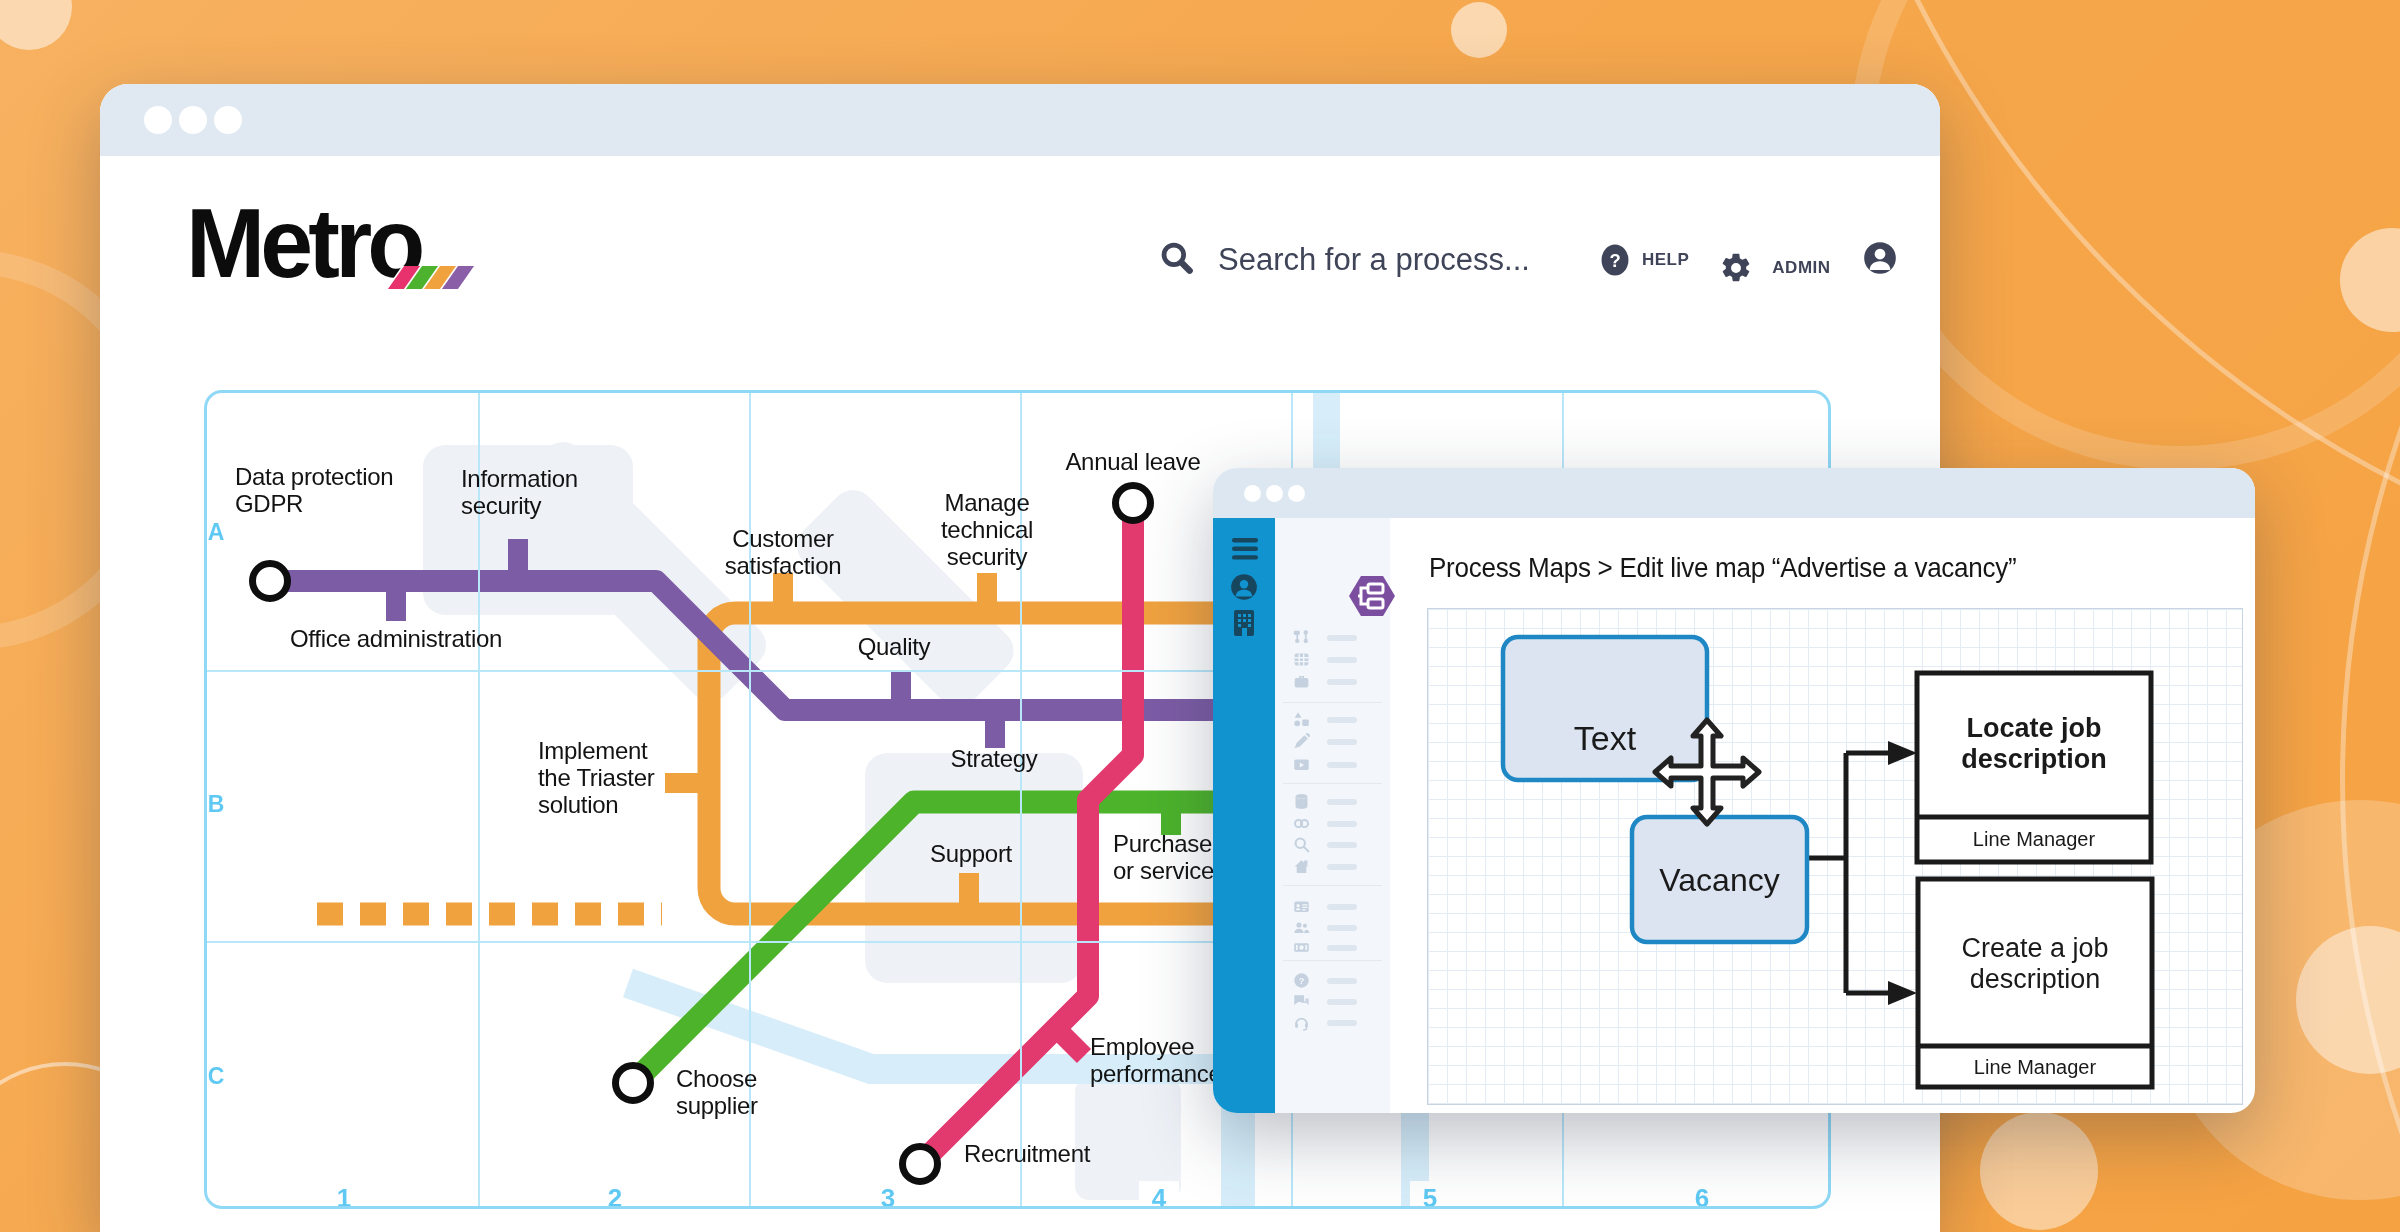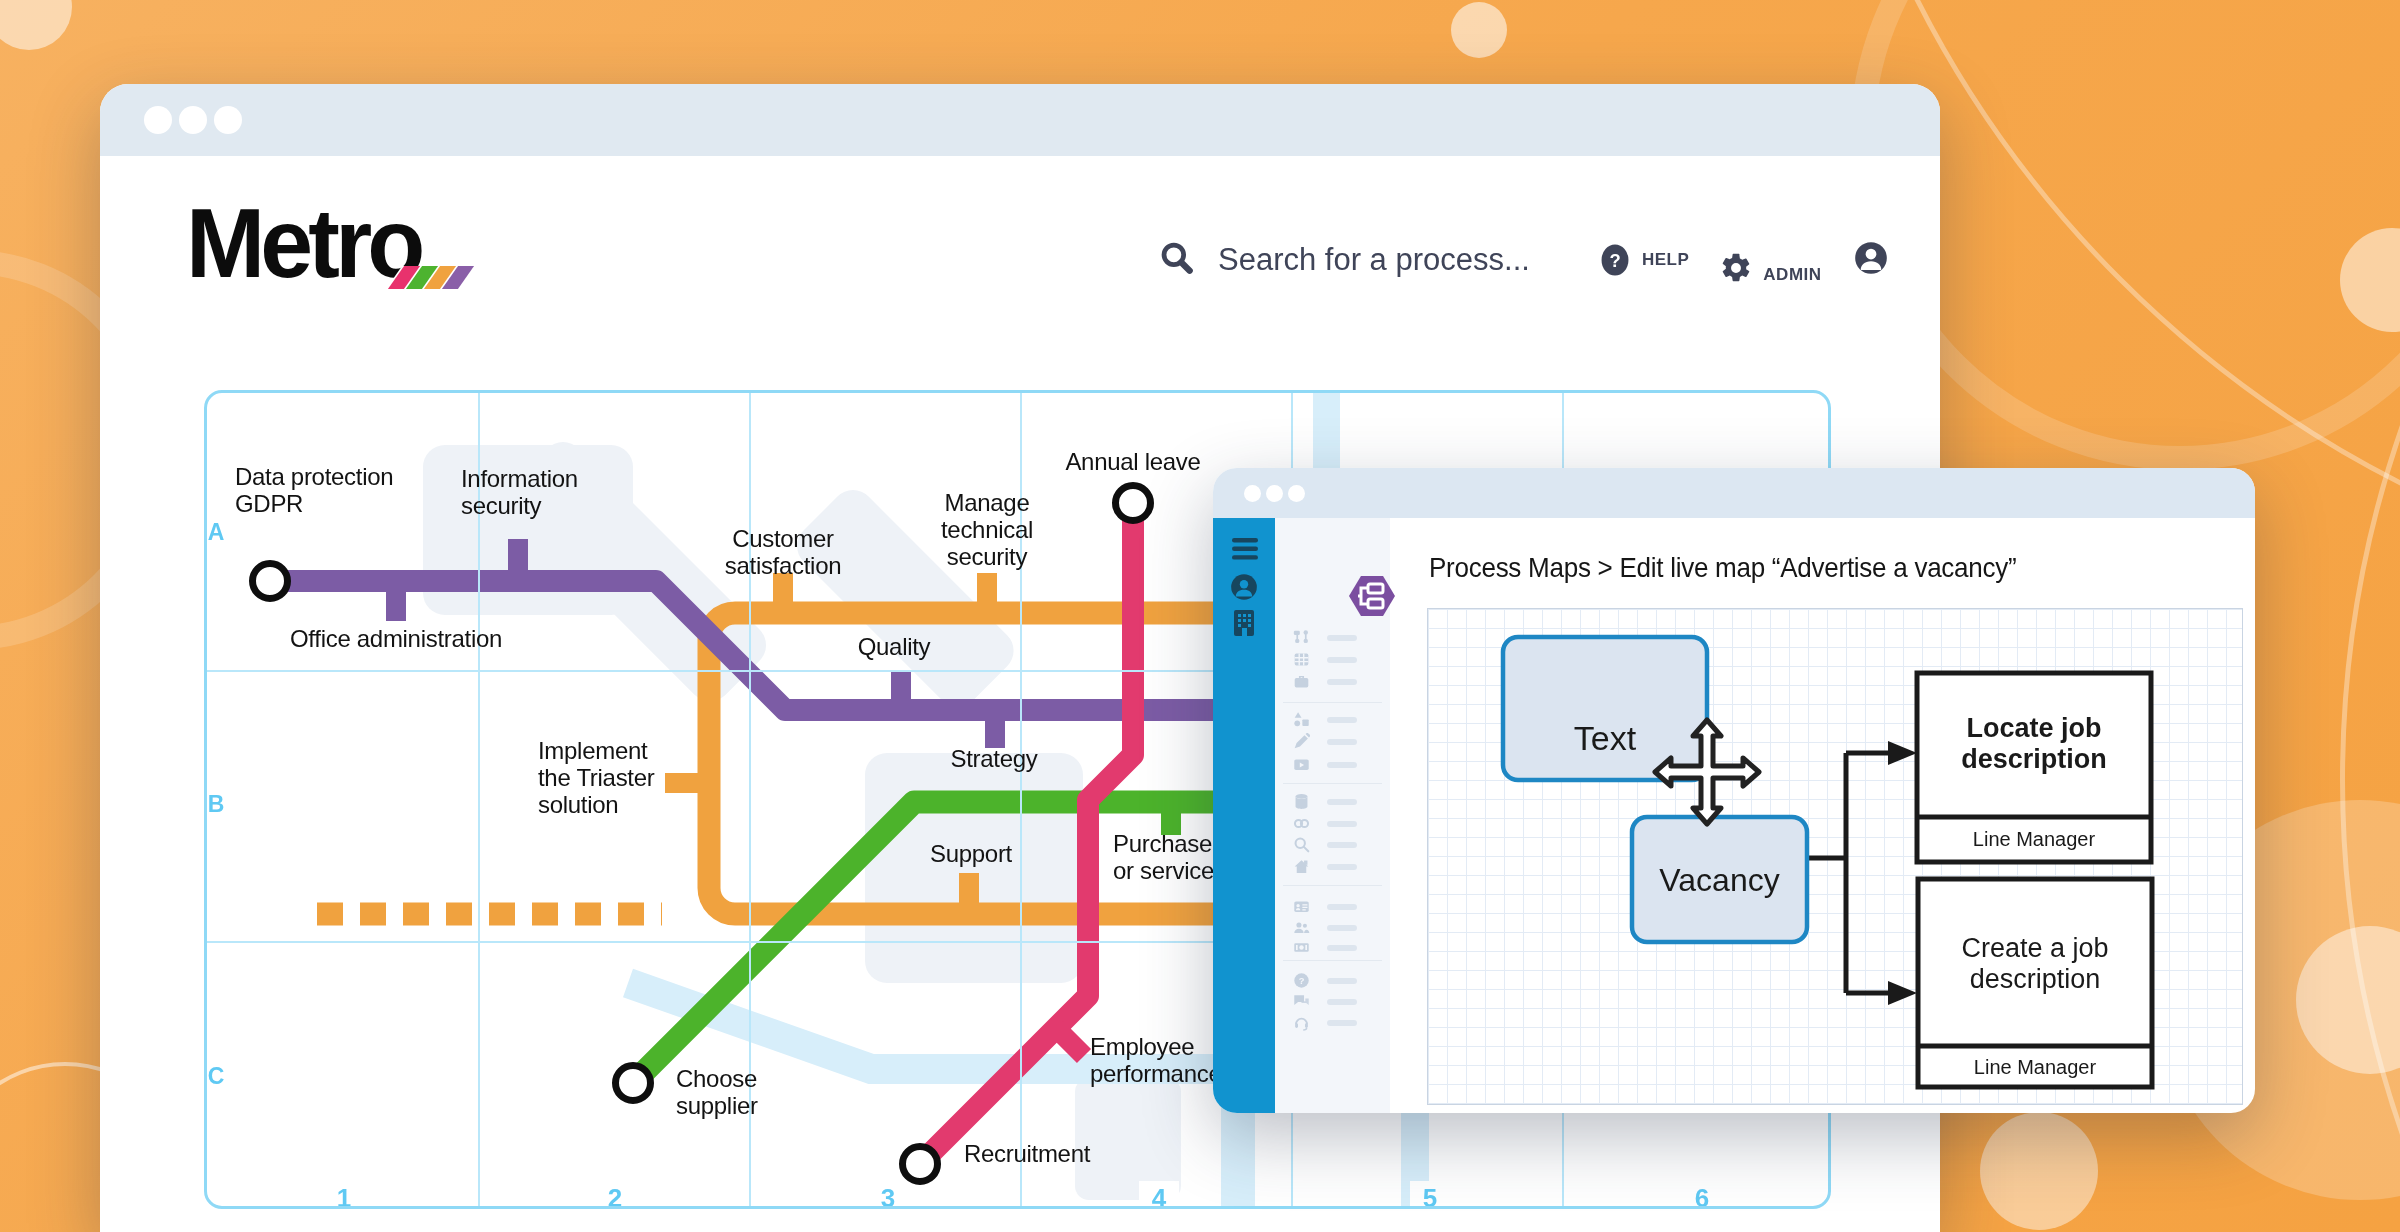--- a/index.html
+++ b/index.html
@@ -97,21 +97,21 @@
     </div>
 
     <div class="abs" style="left:1498px;top:150px;display:flex;align-items:center;gap:12px;height:52px;">
       <span style="display:flex;align-items:center;gap:10px;">
         <svg width="34" height="34" viewBox="0 0 24 24">
             <ellipse cx="12" cy="12" rx="9.5" ry="11" fill="#3f4458"></ellipse>
             <text x="12" y="17" text-anchor="middle" font-size="13" font-weight="bold" fill="#fff" font-family="Liberation Sans,sans-serif">?</text>
           </svg>
         <span class="hdr-label">HELP</span>
       </span>
-      <span style="display:flex;align-items:flex-end;gap:10px;margin-left:18px;margin-top:15px;">
+      <span style="display:flex;align-items:center;gap:19px;margin-left:18px;margin-top:15px;">
         <svg width="34" height="34" viewBox="0 0 24 24">
             <path fill="#3f4458" d="M19.14,12.94a7.49,7.49 0 0 0 .06-.94 7.49,7.49 0 0 0-.06-.94l2.03-1.58a.5.5 0 0 0 .12-.64l-1.92-3.32a.5.5 0 0 0-.61-.22l-2.39.96a7.3,7.3 0 0 0-1.62-.94l-.36-2.54A.5.5 0 0 0 13.9,2h-3.8a.5.5 0 0 0-.49.42l-.36,2.54a7.3,7.3 0 0 0-1.62.94l-2.39-.96a.5.5 0 0 0-.61.22L2.71,8.48a.5.5 0 0 0 .12.64l2.03,1.58a7.49,7.49 0 0 0 0,1.88l-2.03,1.58a.5.5 0 0 0-.12.64l1.92,3.32c.14.24.42.34.61.22l2.39-.96c.5.38,1.03.7,1.62.94l.36,2.54c.05.24.25.42.49.42h3.8c.24,0,.44-.18.49-.42l.36-2.54a7.3,7.3 0 0 0 1.62-.94l2.39.96c.19.12.47.02.61-.22l1.92-3.32a.5.5 0 0 0-.12-.64zM12,15.5A3.5,3.5 0 1 1 15.5,12 3.5,3.5 0 0 1 12,15.5z"></path>
           </svg>
         <span class="hdr-label">ADMIN</span>
       </span>
       <span style="margin-left:18px;">
         <svg width="38" height="38" viewBox="0 0 24 24">
             <defs>
               <clipPath id="avc">
                 <circle cx="12" cy="12" r="10"></circle>

